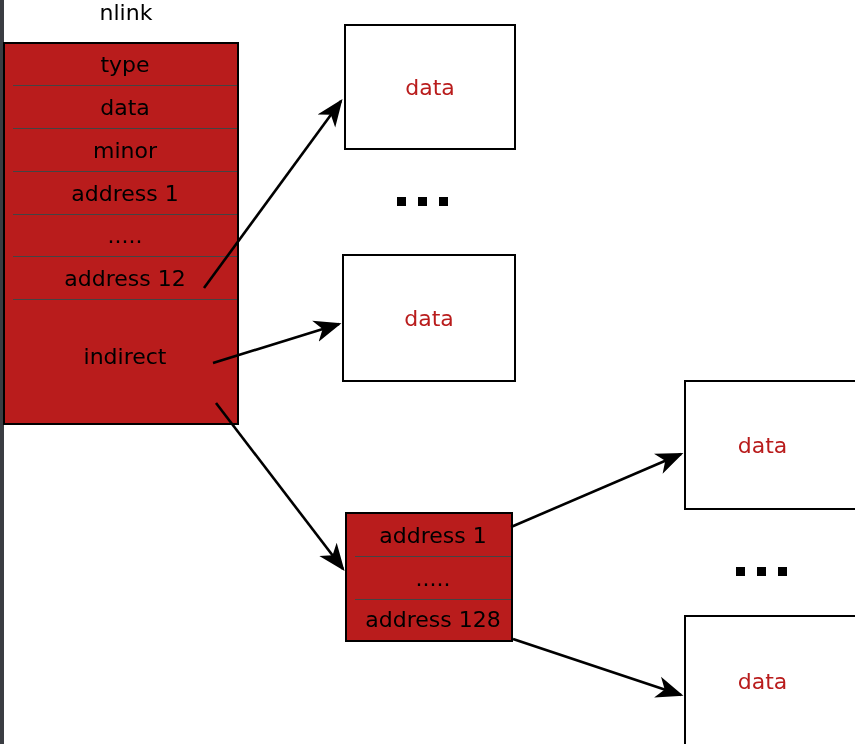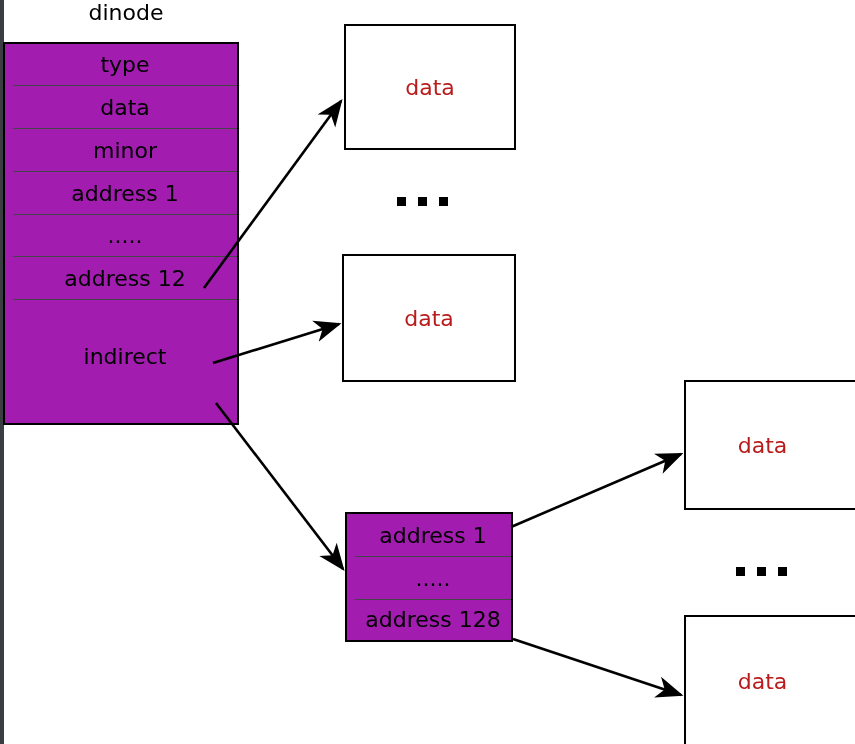--- a/index.html
+++ b/index.html
@@ -33,21 +33,21 @@
     color: #000;
     white-space: nowrap;
     text-align: center;
   }
 
   
   .struct {
     position: absolute;
     box-sizing: border-box;
     border: 2.5px solid #000;
-    background: #a21caf;
+    background: #b91c1c;
     padding-left: 8px;
   }
   .struct .row {
     box-sizing: border-box;
     border-bottom: 1.3px solid #444;
     display: flex;
     align-items: center;
     justify-content: center;
     font-size: 22px;
     color: #000;
@@ -93,21 +93,21 @@
     pointer-events: none;
   }
 </style>
 </head>
 <body>
 
 <div id="canvas">
 
   <div class="edge-band"></div>
 
-  <div class="caption" style="left:56px; top:0px; width:140px;">dinode</div>
+  <div class="caption" style="left:56px; top:0px; width:140px;">nlink</div>
 
   <div class="struct" style="left:3px; top:42px; width:236px; height:383px;">
     <div class="row" style="height:42px;">type</div>
     <div class="row" style="height:43px;">data</div>
     <div class="row" style="height:43px;">minor</div>
     <div class="row" style="height:43px;">address 1</div>
     <div class="row" style="height:42px;">.....</div>
     <div class="row" style="height:43px;">address 12</div>
     <div class="row" style="height:41px;margin-top:36px;">indirect</div>
   </div>

